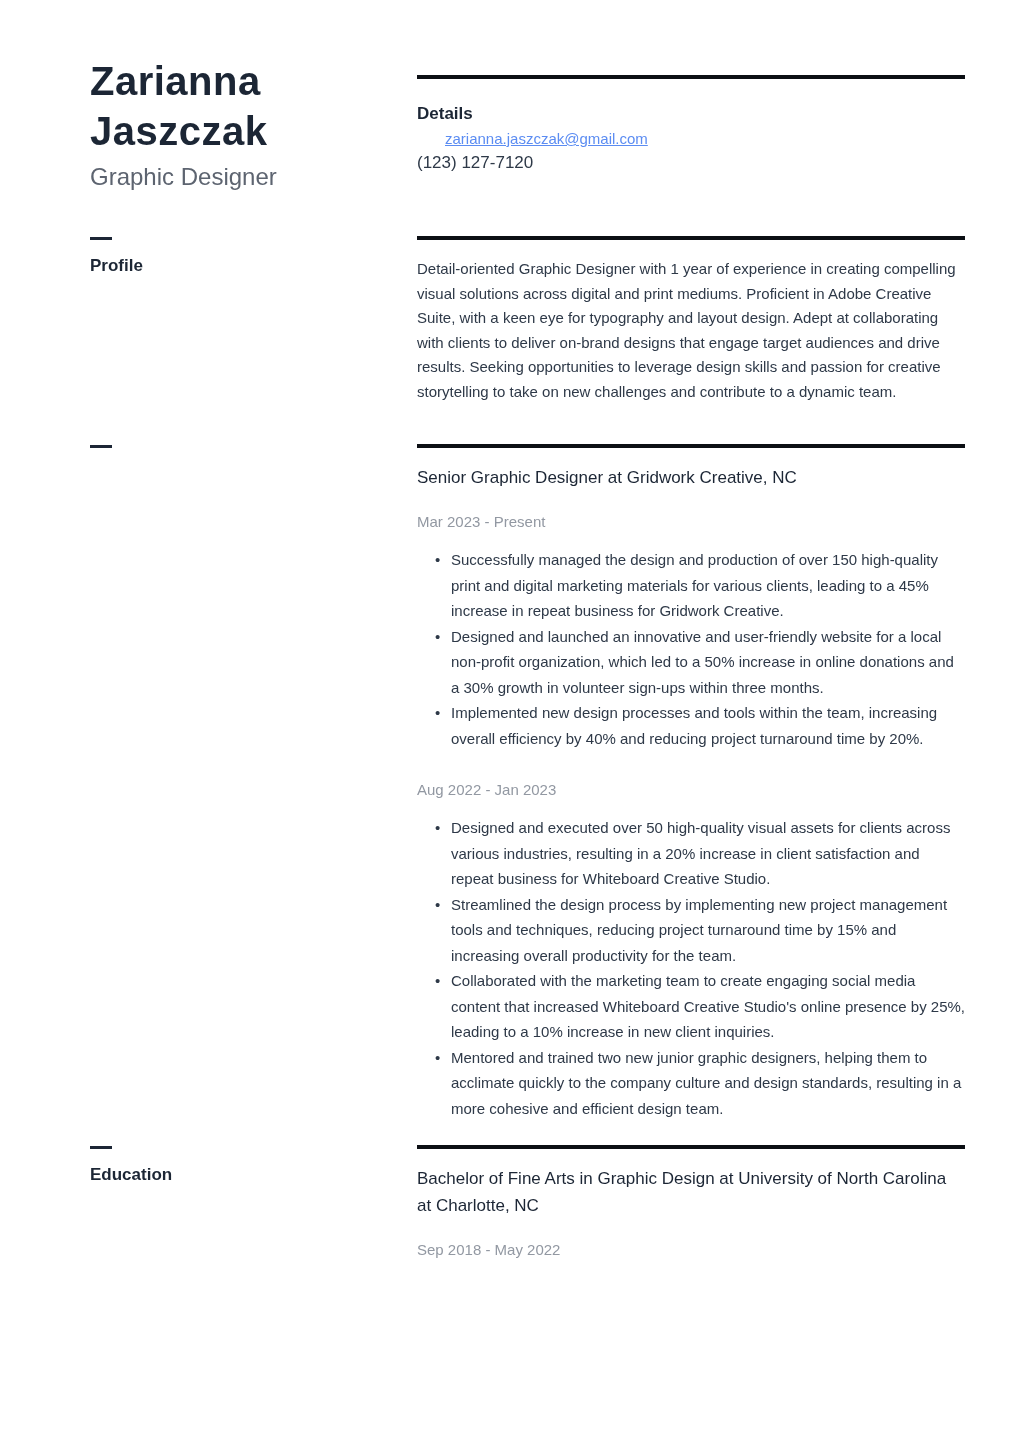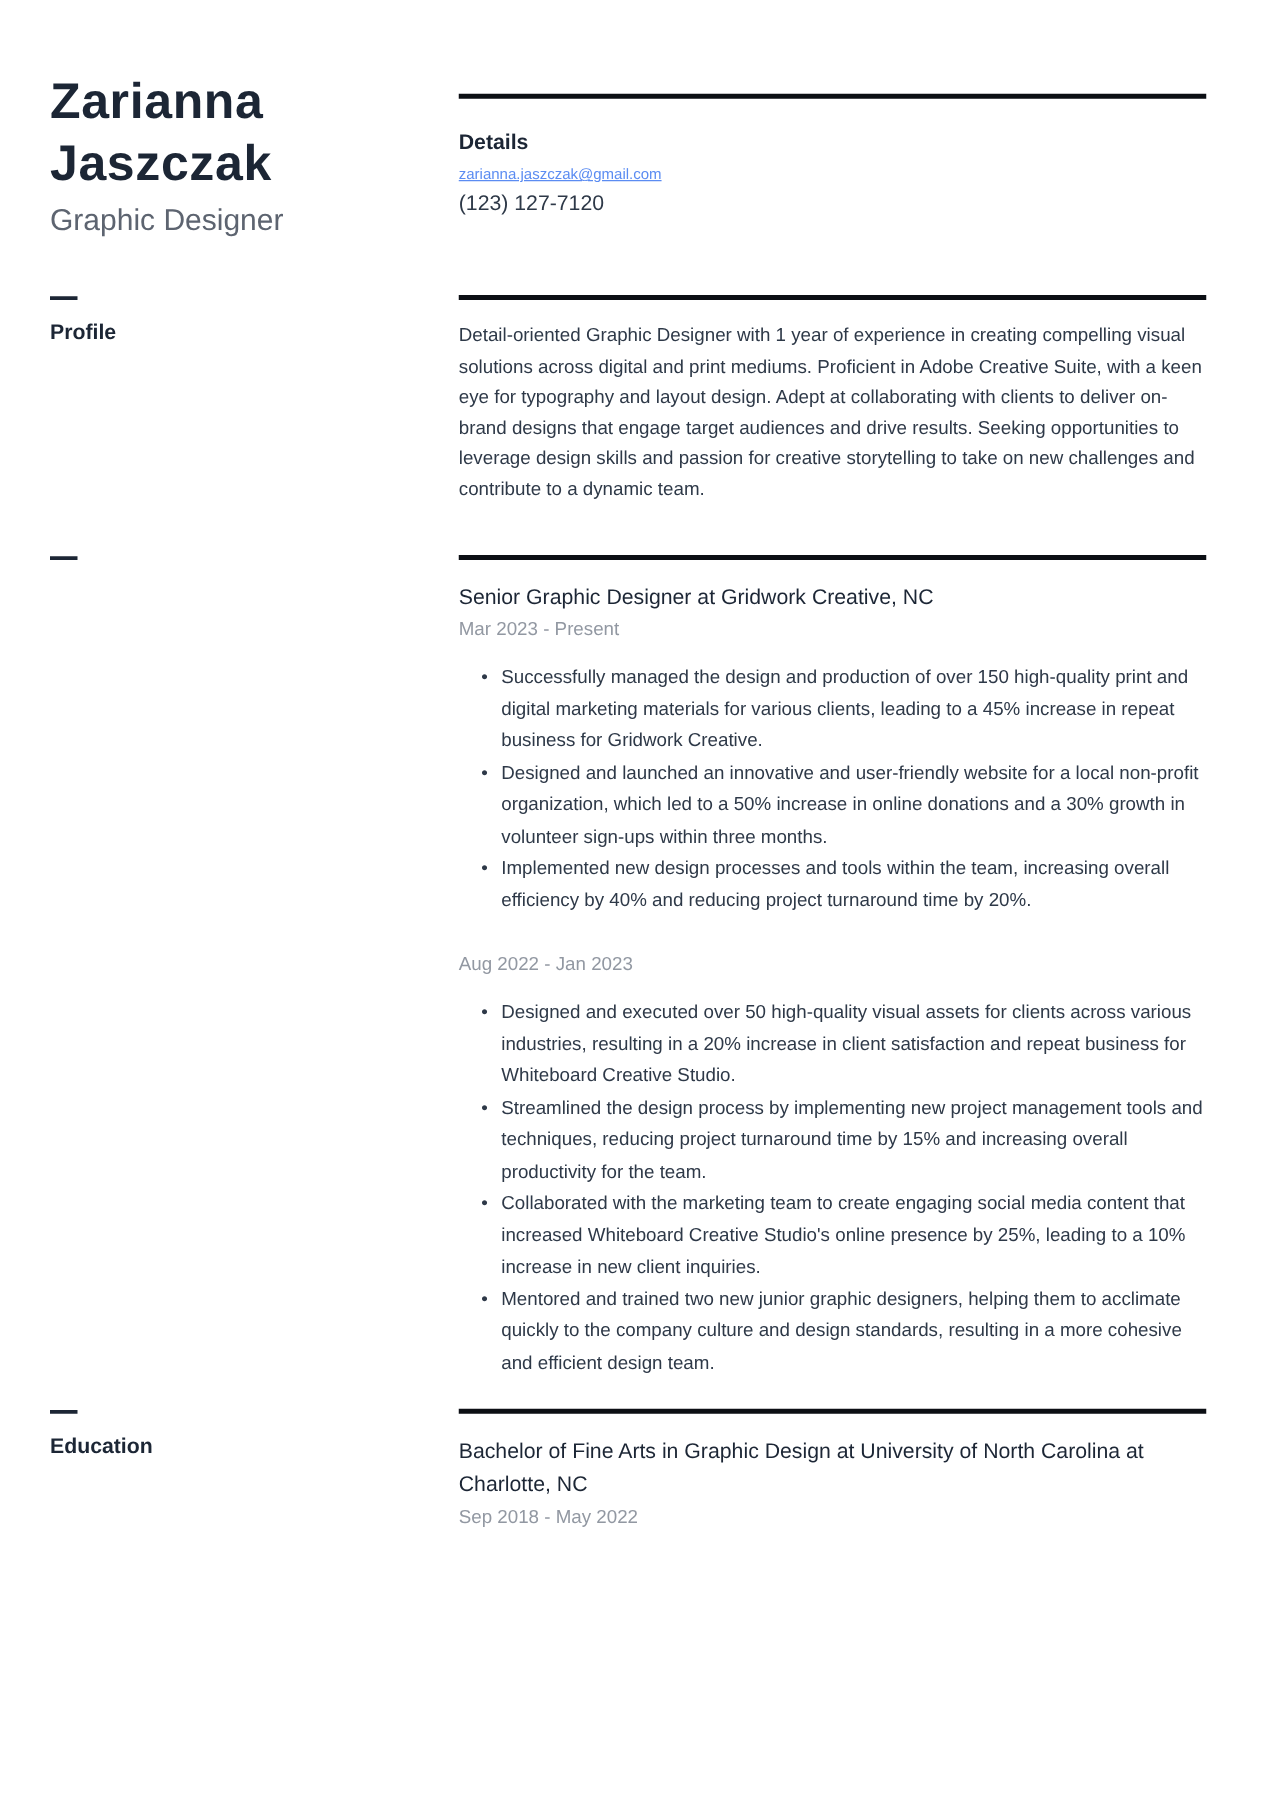--- a/index.html
+++ b/index.html
@@ -7,21 +7,21 @@
   body {
     width: 1024px;
     height: 1447px;
     overflow: hidden;
     font-family: "Liberation Sans", sans-serif;
     color: #2e3948;
   }
   .page {
     width: 1024px;
     height: 1447px;
-    padding: 56px 59px 0 40px;
+    padding: 56px 59px 0 90px;
   }
   .row {
     display: grid;
     grid-template-columns: 327px 1fr;
   }
   
   .name {
     font-size: 40px;
     line-height: 50px;
     font-weight: 700;
@@ -50,24 +50,25 @@
   }
   .contact-line {
     font-size: 17px;
     line-height: 24px;
     color: #2e3948;
   }
   a.email {
     color: #5b8cf2;
     text-decoration: underline;
     cursor: pointer;
-    font-size: 12px;
+    font-size: 15px;
     line-height: 24px;
     display: inline-block;
     margin-top: 2px;
+    margin-left: 28px;
   }
   
   .sec-head .dash {
     width: 22px;
     height: 3px;
     background: #1c2635;
     margin-top: 1px;
   }
   .sec-head h3 {
     margin-top: 13px;
@@ -88,21 +89,21 @@
   }
   .job + .job { margin-top: 28px; }
   .job-title-line, .degree-title {
     margin-top: 16px;
     font-size: 17px;
     line-height: 27px;
     font-weight: 400;
     color: #1c2635;
   }
   .job-dates {
-    margin-top: 2px;
+    margin-top: 20px;
     font-size: 15px;
     line-height: 22px;
     color: #9298a2;
   }
   ul.bullets {
     list-style: none;
     margin-top: 14px;
     margin-left: 18px;
   }
   ul.bullets li {

